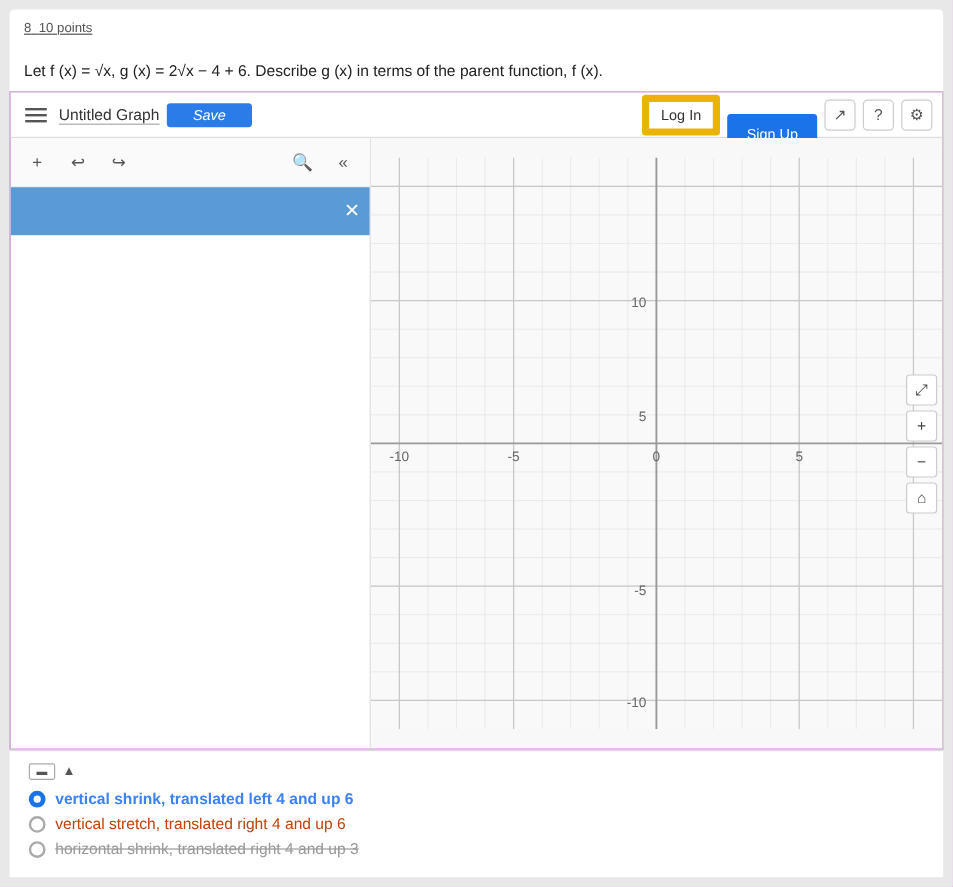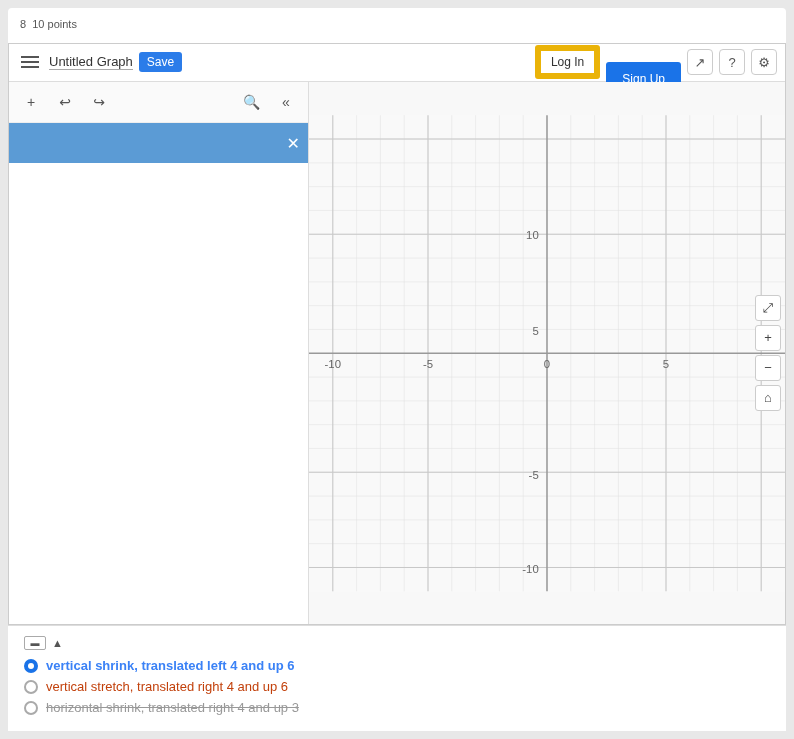--- a/index.html
+++ b/index.html
@@ -23,21 +23,22 @@
       background: white;
       padding: 8px 12px;
       font-size: 13px;
       color: #222;
       border-radius: 4px 4px 0 0;
       line-height: 1.5;
     }
     .question-number {
       font-size: 11px;
       color: #555;
-      margin-bottom: 2px;
+      margin-bottom: 16px;
+      text-decoration: underline;
     }
     .question-text {
       font-size: 13px;
     }
     .desmos-container {
       background: #d946ef;
       flex: 1;
       border: 1px solid #ccc;
       display: flex;
       flex-direction: column;
@@ -75,23 +76,24 @@
       font-size: 13px;
       color: #333;
       border-bottom: 1px solid #aaa;
       cursor: pointer;
     }
     .desmos-save-btn {
       background: #2b7ce9;
       color: white;
       border: none;
       border-radius: 3px;
-      padding: 3px 8px;
+      padding: 3px 22px;
       font-size: 12px;
       cursor: pointer;
+      font-style: italic;
     }
     .desmos-topbar-right {
       display: flex;
       align-items: center;
       gap: 6px;
     }
     .auth-btn {
       border: 6px solid #eab308;
       background: white;
       padding: 4px 10px;
@@ -292,20 +294,21 @@
   </style>
 </head>
 <body>
 
 <div class="outer-container">
 
   <div class="question-header">
     <div class="question-number">
       <span>8</span> &nbsp;<span>10 points</span>
     </div>
+    <div class="question-text">Let f (x) = √x, g (x) = 2√x − 4 + 6. Describe g (x) in terms of the parent function, f (x).</div>
   </div>
 
   <div class="desmos-container">
 
     <div class="desmos-topbar">
       <div class="desmos-topbar-left">
         <div class="desmos-menu-icon">
           <span></span>
             <span></span>
             <span></span>

